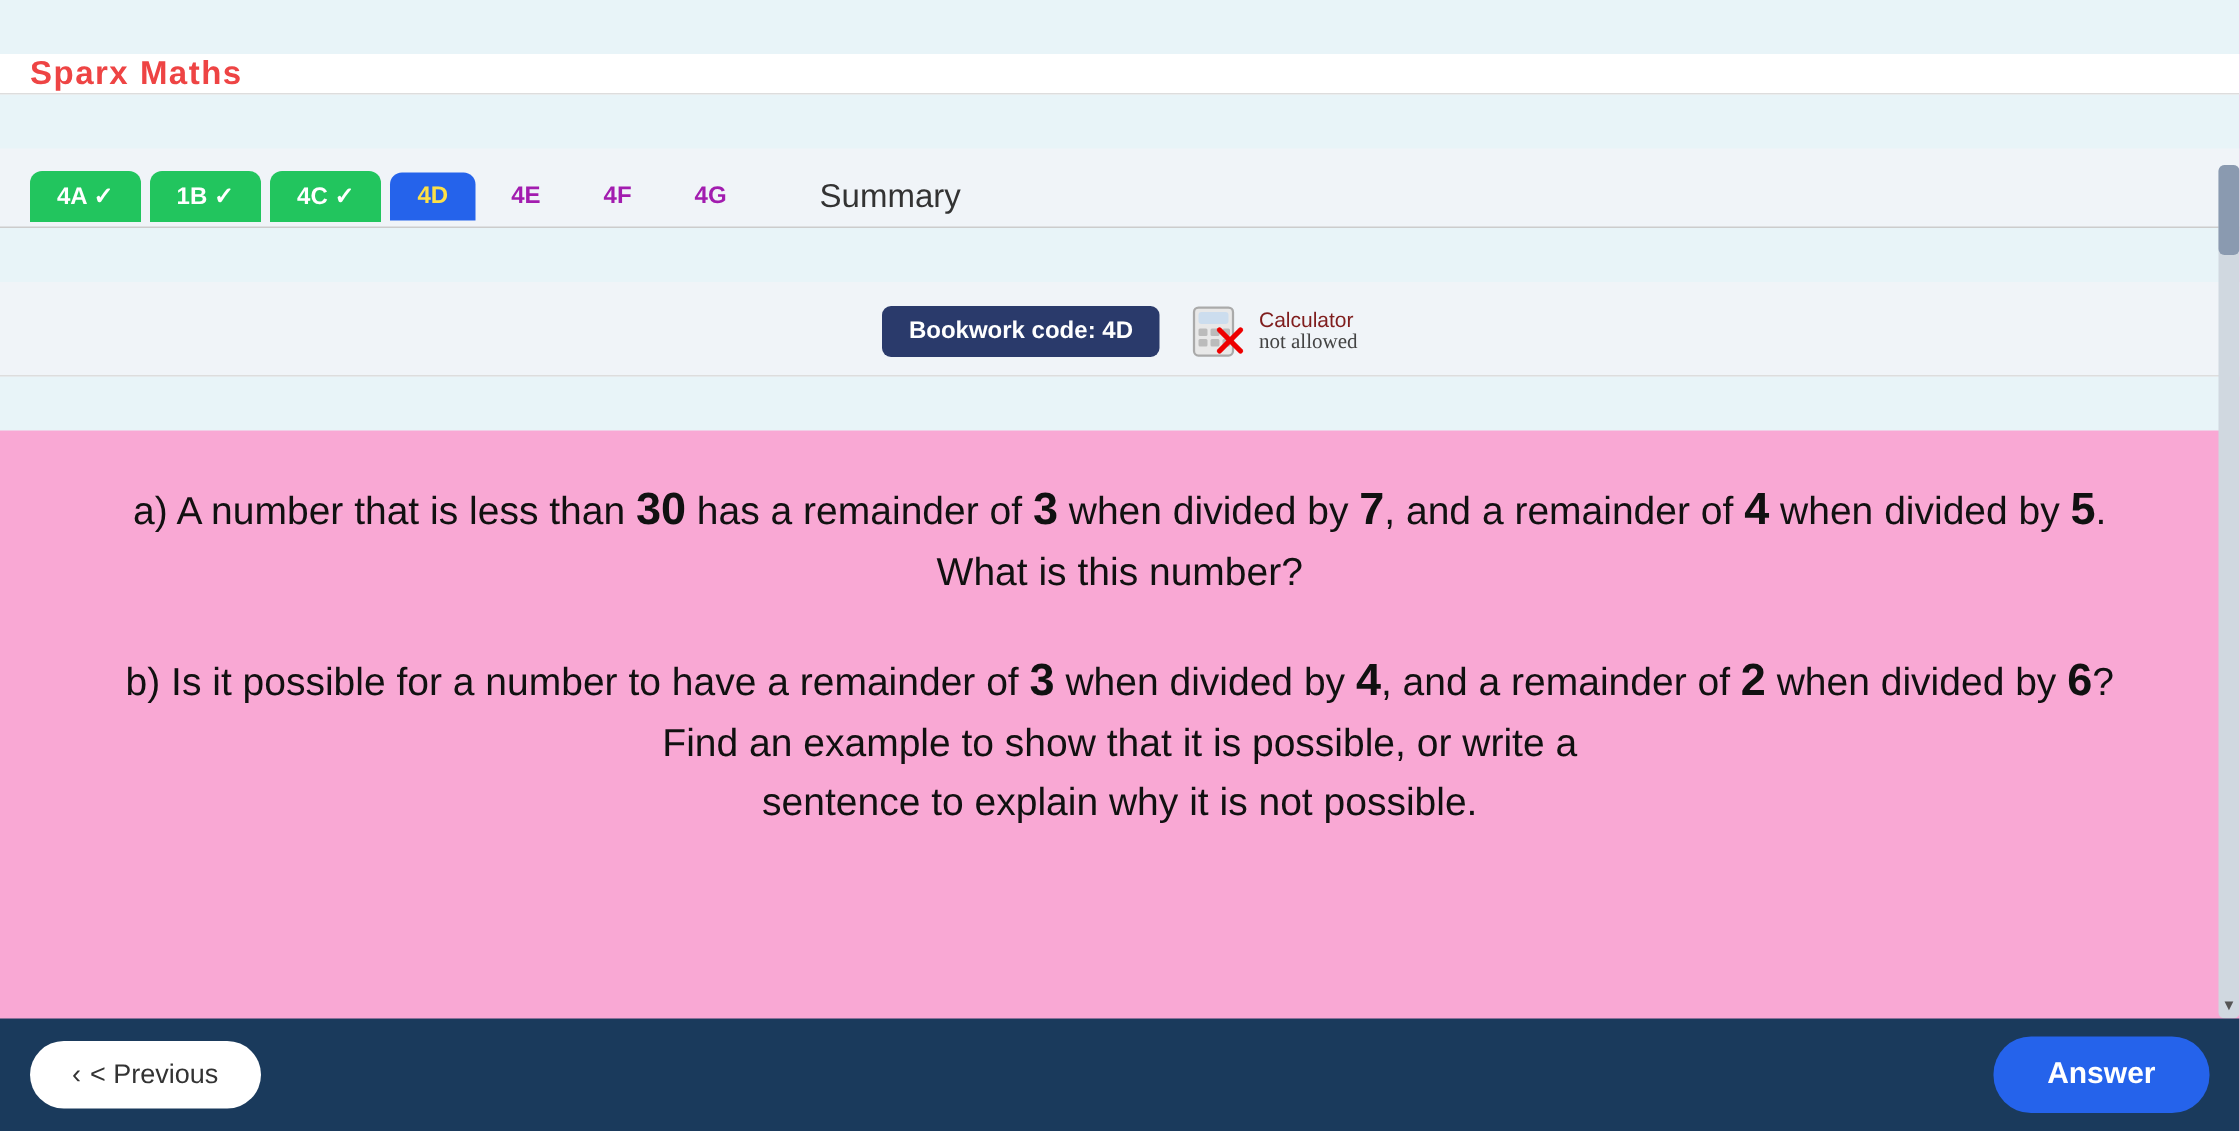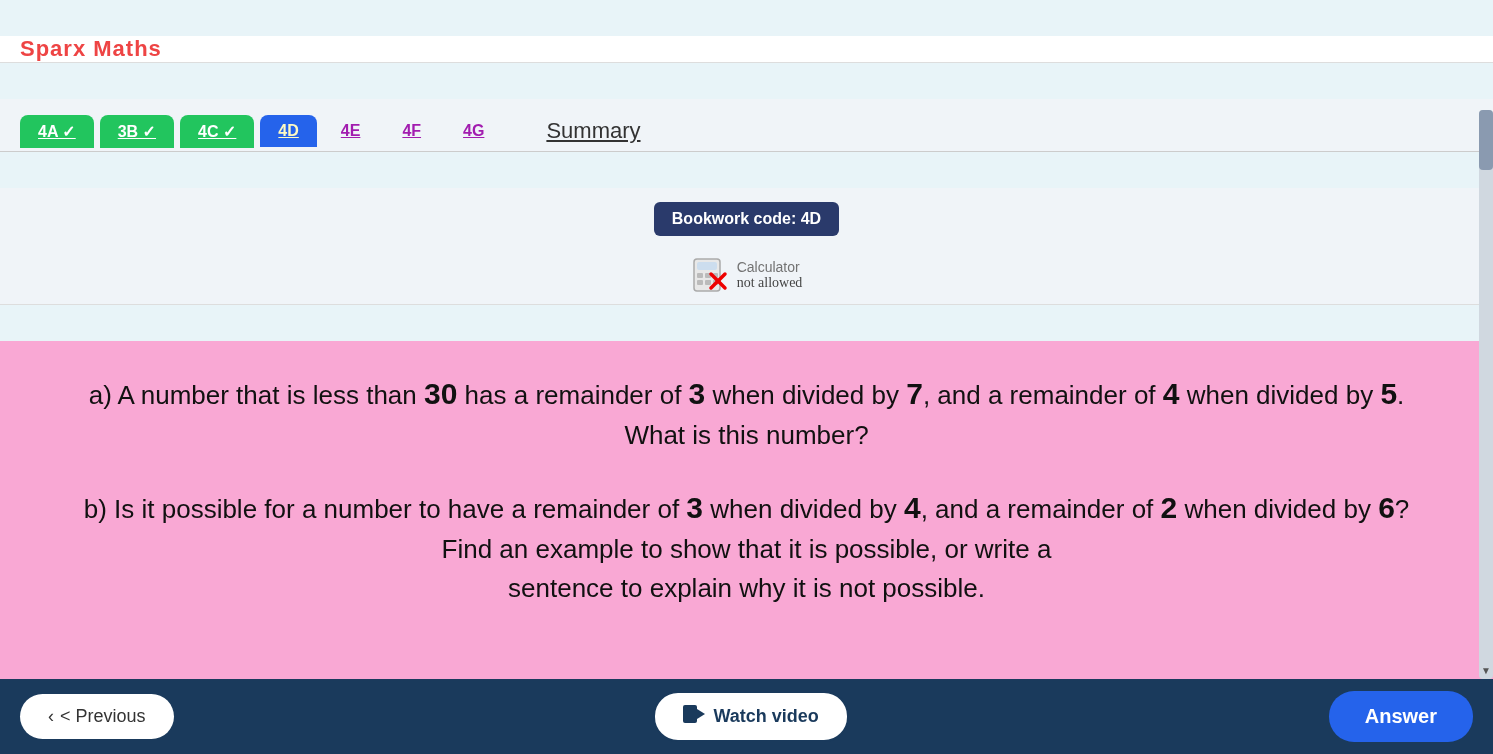--- a/index.html
+++ b/index.html
@@ -51,31 +51,30 @@
 
     .tab {
       padding: 7px 18px;
       border-radius: 8px 8px 0 0;
       font-size: 16px;
       font-weight: 600;
       cursor: pointer;
       border: none;
       background: transparent;
       color: #333;
-      text-decoration: underline;
     }
 
     .tab.completed {
       background: #22c55e;
       color: #fff;
     }
 
     .tab.active {
       background: #2563eb;
-      color: #fef9c3;
+      color: #fde047;
     }
 
     .tab.inactive {
       background: transparent;
       color: #a21caf;
     }
 
     .tab.summary {
       background: transparent;
       color: #333;
@@ -86,21 +85,20 @@
 
     
     .bookwork-row {
       display: flex;
       align-items: center;
       justify-content: center;
       gap: 20px;
       padding: 14px 0 10px 0;
       background: #f0f4f8;
       border-bottom: 1px solid #ddd;
-      flex-direction: column;
     }
 
     .bookwork-code {
       background: #2a3a6b;
       color: #fff;
       padding: 8px 18px;
       border-radius: 6px;
       font-size: 16px;
       font-weight: 600;
     }
@@ -239,21 +237,21 @@
   <div class="top-bar"></div>
 
   <div class="header">
     <div class="logo">
       <span>Sparx Maths</span>
     </div>
   </div>
 
   <div class="nav-tabs-container">
     <button class="tab completed">4A ✓</button>
-    <button class="tab completed">3B ✓</button>
+    <button class="tab completed">1B ✓</button>
     <button class="tab completed">4C ✓</button>
     <button class="tab active">4D</button>
     <button class="tab inactive">4E</button>
     <button class="tab inactive">4F</button>
     <button class="tab inactive">4G</button>
     <button class="tab summary">Summary</button>
   </div>
 
   <div class="bookwork-row">
     <div class="bookwork-code">Bookwork code: 4D</div>
@@ -266,21 +264,21 @@
         <rect x="14" y="17" width="6" height="5" rx="1" fill="#bbb"></rect>
         <rect x="22" y="17" width="5" height="5" rx="1" fill="#bbb"></rect>
         <rect x="6" y="24" width="6" height="5" rx="1" fill="#bbb"></rect>
         <rect x="14" y="24" width="6" height="5" rx="1" fill="#bbb"></rect>
         <rect x="22" y="24" width="5" height="5" rx="1" fill="#bbb"></rect>
 
         <line x1="20" y1="18" x2="34" y2="32" stroke="#e00" stroke-width="3.5" stroke-linecap="round"></line>
         <line x1="34" y1="18" x2="20" y2="32" stroke="#e00" stroke-width="3.5" stroke-linecap="round"></line>
       </svg>
       <div>
-        <div style="font-size:14px;color:#737373;">Calculator</div>
+        <div style="font-size:14px;color:#7f1d1d;">Calculator</div>
         <div style="font-size:14px;color:#444;font-family:Liberation Serif, serif;">not allowed</div>
       </div>
     </div>
   </div>
 
   <div class="main-content">
     <p class="question-text">
       a) A number that is less than <span class="num">30</span> has a remainder of <span class="num">3</span> when
       divided by <span class="num">7</span>, and a remainder of <span class="num">4</span> when divided by <span class="num">5</span>.
       What is this number?
@@ -298,28 +296,19 @@
     <div class="scroll-thumb"></div>
     <div class="scroll-arrow bottom">▼</div>
   </div>
 
   <div class="bottom-bar">
     <button class="prev-btn">
       <span>‹</span>
       <span>&lt; Previous</span>
     </button>
 
-    <button class="watch-video-btn">
-      <span>
-        <svg width="22" height="18" viewBox="0 0 22 18">
-          <rect x="0" y="0" width="14" height="18" rx="2" fill="#1a3a5c"></rect>
-          <polygon points="14,4 22,9 14,14" fill="#1a3a5c"></polygon>
-        </svg>
-      </span>
-      <span>Watch video</span>
-    </button>
 
     <button class="answer-btn">
       <span>Answer</span>
     </button>
   </div>
 
 </div>
 
 </body></html>

